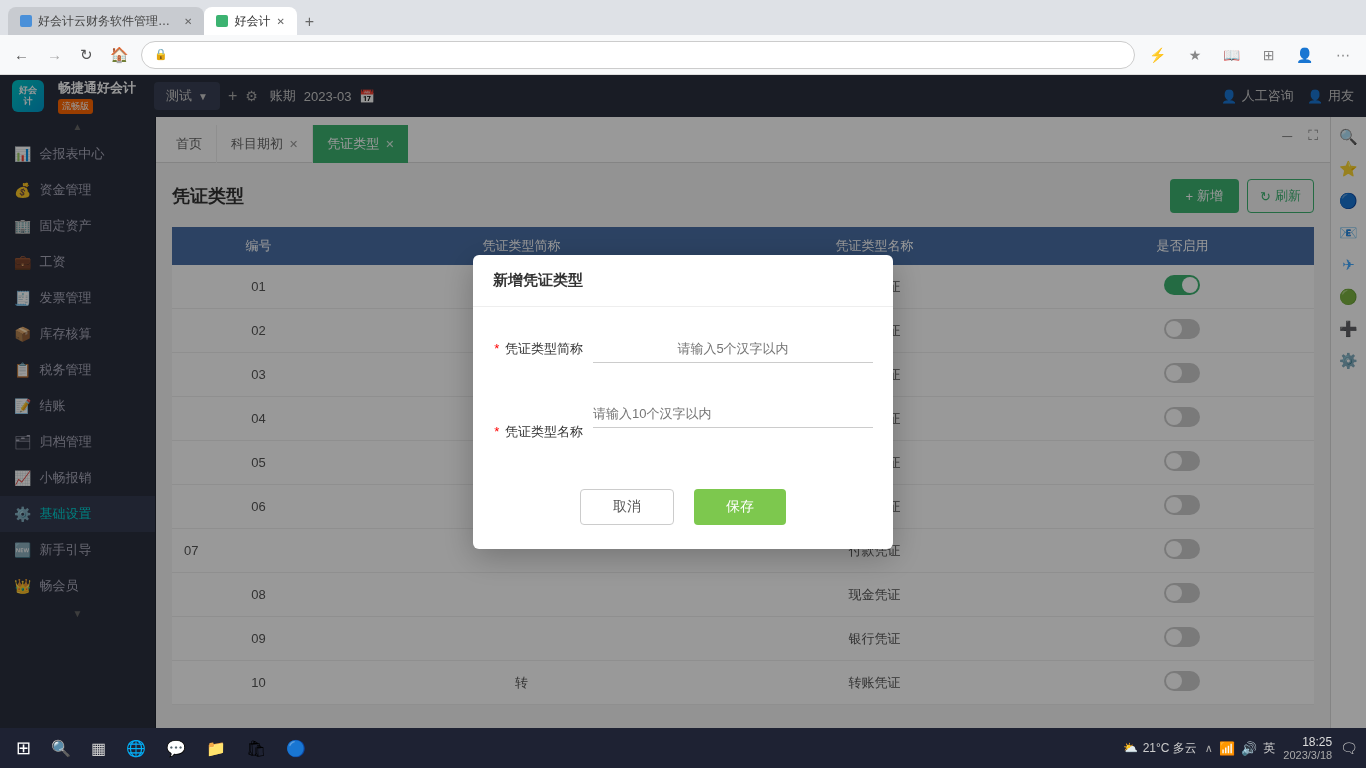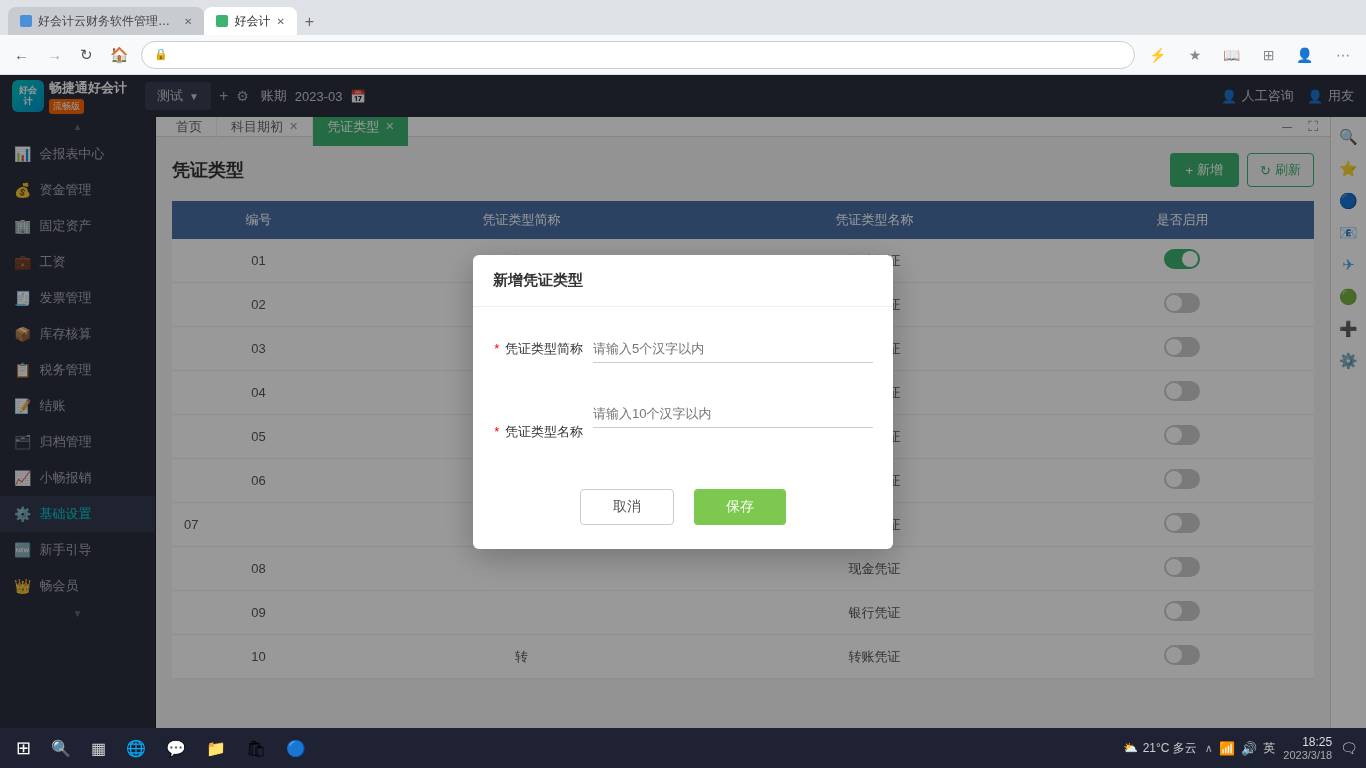--- a/index.html
+++ b/index.html
@@ -34,21 +34,21 @@
   <button style="background:none;border:none;color:#888;font-size:14px;cursor:pointer;padding:4px 8px;">★</button>
   <button style="background:none;border:none;color:#888;font-size:14px;cursor:pointer;padding:4px 8px;">📖</button>
   <button style="background:none;border:none;color:#888;font-size:14px;cursor:pointer;padding:4px 8px;">⊞</button>
   <button style="background:none;border:none;color:#888;font-size:14px;cursor:pointer;padding:4px 8px;">👤</button>
   <button style="background:none;border:none;color:#888;font-size:14px;cursor:pointer;padding:4px 8px;">⋯</button>
 </div>
 
 <div style="display:flex; flex-direction:column; height:693px;">
 
   <div style="background:#2a2f3e; height:42px; display:flex; align-items:center; padding:0 12px; gap:8px;">
-    <div style="display:flex;align-items:center;gap:5px;">
+    <div style="display:flex;align-items:center;gap:14px;">
       <div style="background:linear-gradient(135deg,#00c8c8,#0099cc);border-radius:6px;width:32px;height:32px;display:flex;align-items:center;justify-content:center;color:white;font-size:9px;font-weight:bold;line-height:1.2;text-align:center;">好会<br>计</div>
       <div>
         <div style="color:white;font-size:13px;font-weight:bold;">畅捷通好会计</div>
         <div style="background:#ff6600;color:white;font-size:9px;padding:1px 4px;border-radius:3px;display:inline-block;margin-top:1px;">流畅版</div>
       </div>
     </div>
     <div style="background:#3a4055;color:#ccc;border:none;border-radius:4px;padding:5px 12px;font-size:13px;cursor:pointer;display:flex;align-items:center;gap:6px;margin-left:10px;">
       <span>测试</span>
       <span style="font-size:10px;">▼</span>
     </div>
@@ -131,21 +131,21 @@
       <div style="text-align:center;padding:4px;color:#666;font-size:10px;">▼</div>
 
       <div style="display:flex;align-items:center;gap:6px;padding:8px 14px;color:#888;font-size:12px;cursor:pointer;border-top:1px solid #3a4055;margin-top:auto;">
         <span>◀◀</span>
         <span>取消固定</span>
       </div>
     </div>
 
     <div style="flex:1;display:flex;flex-direction:column;background:#f5f5f5;overflow:hidden;">
 
-      <div style="background:#fff;display:flex;align-items:center;border-bottom:1px solid #ddd;height:20px;padding:0 6px;">
+      <div style="background:#fff;display:flex;align-items:flex-start;border-bottom:1px solid #ddd;height:46px;padding:8px 6px;">
         <div style="padding:0 14px;height:38px;display:flex;align-items:center;font-size:13px;cursor:pointer;color:#666;border-right:1px solid #eee;">
           <span>首页</span>
         </div>
         <div style="padding:0 14px;height:38px;display:flex;align-items:center;font-size:13px;cursor:pointer;color:#666;border-right:1px solid #eee;gap:6px;">
           <span>科目期初</span>
           <span style="font-size:11px;color:#999;">✕</span>
         </div>
         <div style="padding:0 14px;height:38px;display:flex;align-items:center;font-size:13px;cursor:pointer;background:#3cb371;color:white;gap:6px;">
           <span>凭证类型</span>
           <span style="font-size:11px;opacity:0.8;">✕</span>
@@ -288,21 +288,21 @@
   <div style="background:white;border-radius:6px;width:420px;box-shadow:0 8px 32px rgba(0,0,0,0.25);">
     <div style="padding:16px 20px;font-size:15px;font-weight:bold;color:#333;border-bottom:1px solid #eee;">
       <span>新增凭证类型</span>
     </div>
     <div style="padding:28px 20px 16px;">
       <div style="display:flex;align-items:center;margin-bottom:24px;">
         <label style="color:#333;font-size:13px;width:100px;text-align:right;padding-right:10px;">
           <span style="color:red;margin-right:2px;">*</span>
           <span>凭证类型简称</span>
         </label>
-        <input type="text" style="flex: 1 1 0%; border-top: none; border-right: none; border-left: none; border-image: initial; border-bottom: 1px solid rgb(204, 204, 204); padding: 6px 0px; font-size: 13px; outline: none; color: rgb(51, 51, 51);" placeholder="请输入5个汉字以内">
+        <input type="text" style="flex: 1 1 0%; border-top: none; border-right: none; border-left: none; border-image: initial; border-bottom: 1px solid rgb(204, 204, 204); padding: 6px 0px; font-size: 13px; outline: none; color: rgb(51, 51, 51); text-align: center;" placeholder="请输入5个汉字以内">
       </div>
       <div style="display:flex;align-items:center;margin-bottom:24px;">
         <label style="color:#333;font-size:13px;width:100px;text-align:right;padding-right:10px;margin-top:36px;">
           <span style="color:red;margin-right:2px;">*</span>
           <span>凭证类型名称</span>
         </label>
         <input type="text" style="flex: 1 1 0%; border-top: none; border-right: none; border-left: none; border-image: initial; border-bottom: 1px solid rgb(204, 204, 204); padding: 6px 0px; font-size: 13px; outline: none; color: rgb(51, 51, 51);" placeholder="请输入10个汉字以内">
       </div>
     </div>
     <div style="padding:8px 20px 24px;display:flex;justify-content:center;gap:20px;">

